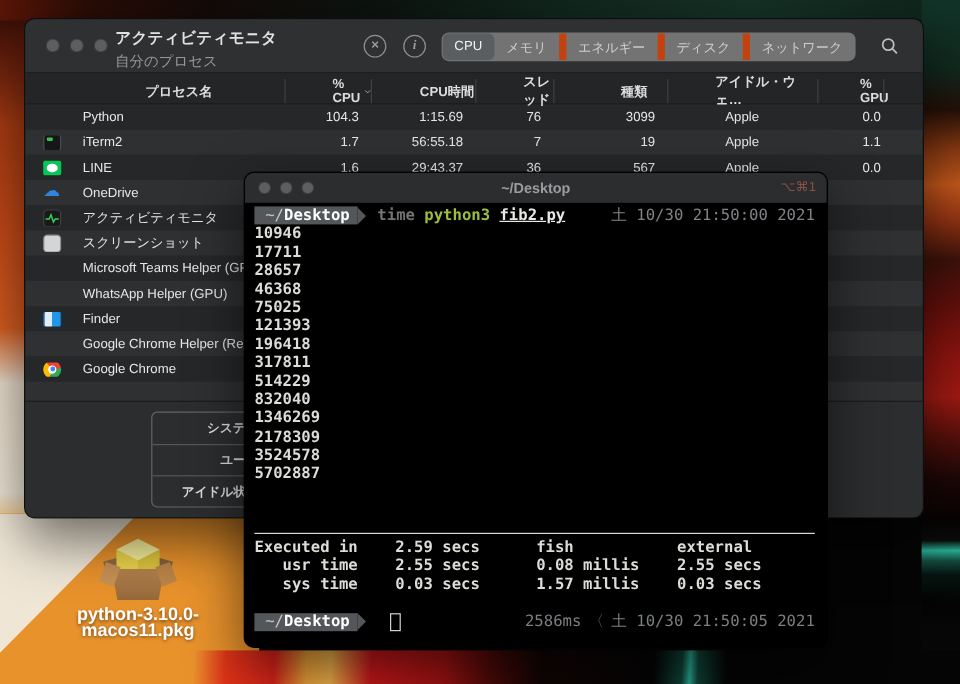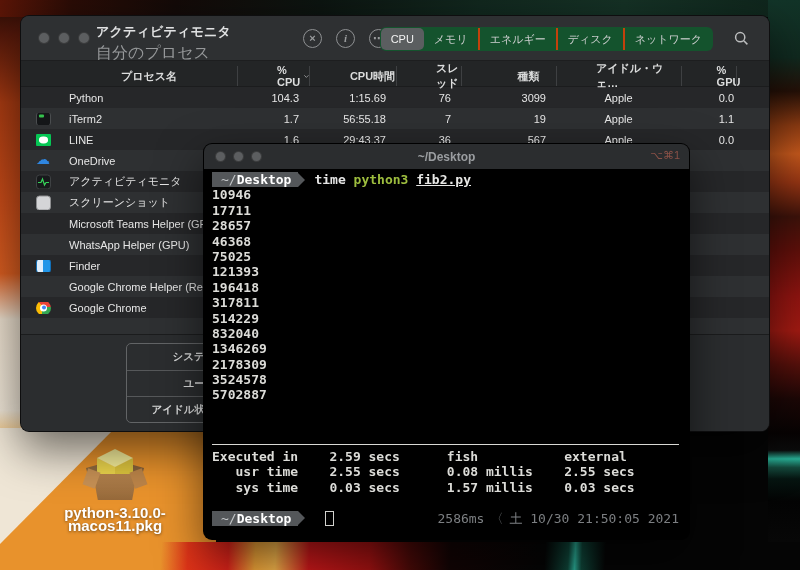--- a/index.html
+++ b/index.html
@@ -46,30 +46,30 @@
   .tl-dot { width:12px; height:12px; border-radius:50%; background:#5c5e60;
     border:0.5px solid rgba(0,0,0,.35); }
 
   
   #am { left:20px; top:15px; width:750px; height:417px; background:#28292b; }
   .am-titlebar { position:relative; height:45px; background:#2e3032;
     border-bottom:1px solid #1d1e1f; }
   .am-lights { position:absolute; left:17px; top:16px; display:flex; gap:8px; }
   .am-titleblock { position:absolute; left:75px; top:7px; }
   .am-title { font-size:13px; font-weight:bold; color:#e0e1e2; letter-spacing:.2px; }
-  .am-subtitle { font-size:16px; color:#96989a; margin-top:2px; }
+  .am-subtitle { font-size:12px; color:#96989a; margin-top:2px; }
   .am-circle-icons { position:absolute; left:282px; top:13px; display:flex; gap:14px; align-items:center; }
   .circ { width:19px; height:19px; border-radius:50%; border:1.5px solid #8e9092; color:#9a9c9e;
     font-size:11px; line-height:16px; text-align:center; font-weight:bold; }
   .circ.info { font-family:"Liberation Serif",serif; font-style:italic; }
   .chev { width:9px; height:9px; margin-left:-6px; }
-  .am-tabs { position:absolute; right:56px; top:11px; display:flex; background:#14532d;
+  .am-tabs { position:absolute; right:56px; top:11px; display:flex; background:#737373;
     border-radius:6px; padding:1px; height:24px; align-items:stretch; }
   .am-tab { font-size:11px; color:#cfd0d1; padding:0 10px; display:flex; align-items:center;
-    border-left:2px solid #c2410c; }
+    border-left:6px solid #c2410c; }
   .am-tab:first-child { border-left:none; }
   .am-tab.active { background:#5b5e60; border-radius:5px; color:#f2f2f2; border-left:none; }
   .am-tab.active + .am-tab { border-left:none; }
   .am-search { position:absolute; right:20px; top:15px; }
 
   .am-header { display:grid; grid-template-columns:216px 72px 87px 65px 95px 125px 55px 1fr;
     height:26px; align-items:center; background:#232526; border-bottom:1px solid #1b1c1d;
     font-size:11px; font-weight:bold; color:#dcdddd; }
   .am-hcell { position:relative; text-align:left; height:100%; display:flex;
     align-items:center; justify-content:center; gap:4px;padding-left:40px; }
@@ -117,21 +117,21 @@
   .term-title { font-size:12px; font-weight:bold; color:#9a9da0; }
   .term-shortcut { position:absolute; right:9px; top:5px; font-size:11px; color:#8a5147; }
 
   .term-body { padding:3px 8px 0; font-family:"DejaVu Sans Mono","Liberation Mono",monospace;
     font-size:13px; font-weight:bold; color:#dcdcd8; }
   .tline { height:15.4px; line-height:15.4px; white-space:pre; display:flex; align-items:center; }
   .pseg { background:#54575a; padding:0 7px 0 9px; color:#fff; height:15.4px; }
   .pseg .dim { color:#c3c6c8; font-weight:normal; }
   .parrow { width:0; height:0; border-top:7.7px solid transparent;
     border-bottom:7.7px solid transparent; border-left:7px solid #54575a; margin-right:9px; }
-  .kw    { color:#e5e5e5; }
+  .kw    { color:#737373; }
   .prog  { color:#9dbd3e; }
   .arg   { color:#e8e8e6; text-decoration:underline; }
   .clock { margin-left:auto; color:#808386; font-weight:normal; padding-right:2px; }
   .sep-line { border-top:1px solid #d8d8d4; margin-top:10px; width:calc(100% - 2px);
     height:5px; display:block; }
   .cursor { display:inline-block; width:9px; height:15px; border:1.5px solid #d2d2ce; margin-left:11px; }
   .dur { color:#7c7f82; font-weight:normal; }
   .dursep { color:#5a5d5f; font-weight:normal; padding:0 6px; }
 </style>
 </head>
@@ -367,20 +367,21 @@
         <span class="tl-dot"></span>
         <span class="tl-dot"></span>
       </div>
       <span class="term-title">~/Desktop</span>
       <span class="term-shortcut">⌥⌘1</span>
     </div>
 
     <div class="term-body">
       <div class="tline">
         <span class="pseg"><span class="dim">~/</span><span>Desktop</span></span><span class="parrow"></span><span class="kw">time</span><span> </span><span class="prog">python3</span><span> </span><span class="arg">fib2.py</span>
+        <span class="clock">土 10/30 21:50:00 2021</span>
       </div>
       <div class="tline">10946</div>
       <div class="tline">17711</div>
       <div class="tline">28657</div>
       <div class="tline">46368</div>
       <div class="tline">75025</div>
       <div class="tline">121393</div>
       <div class="tline">196418</div>
       <div class="tline">317811</div>
       <div class="tline">514229</div>

